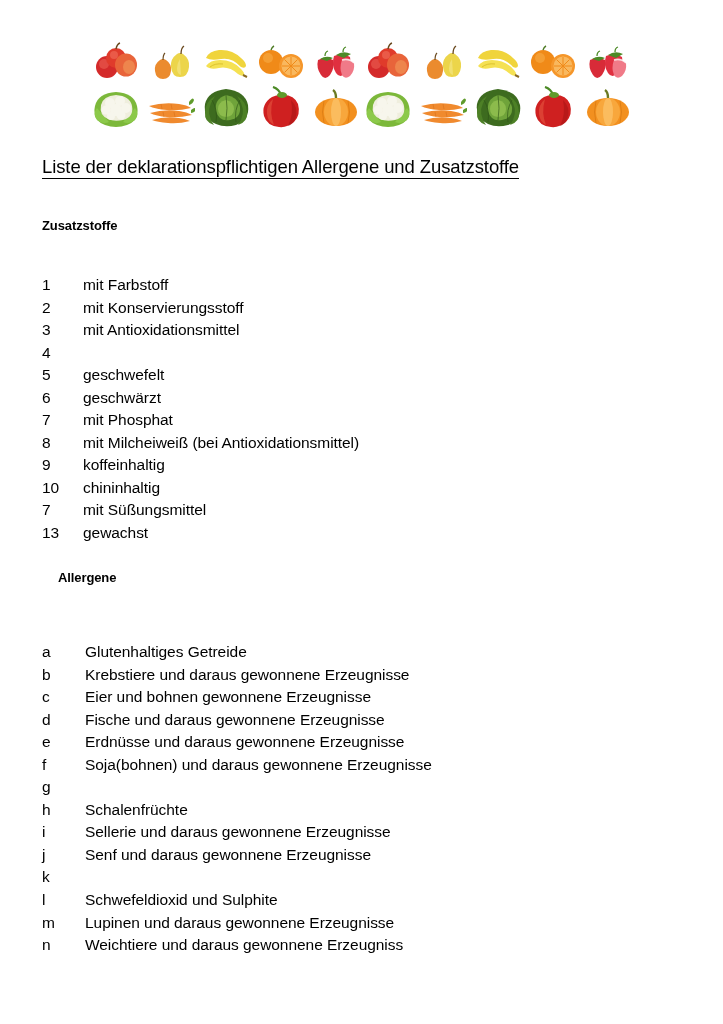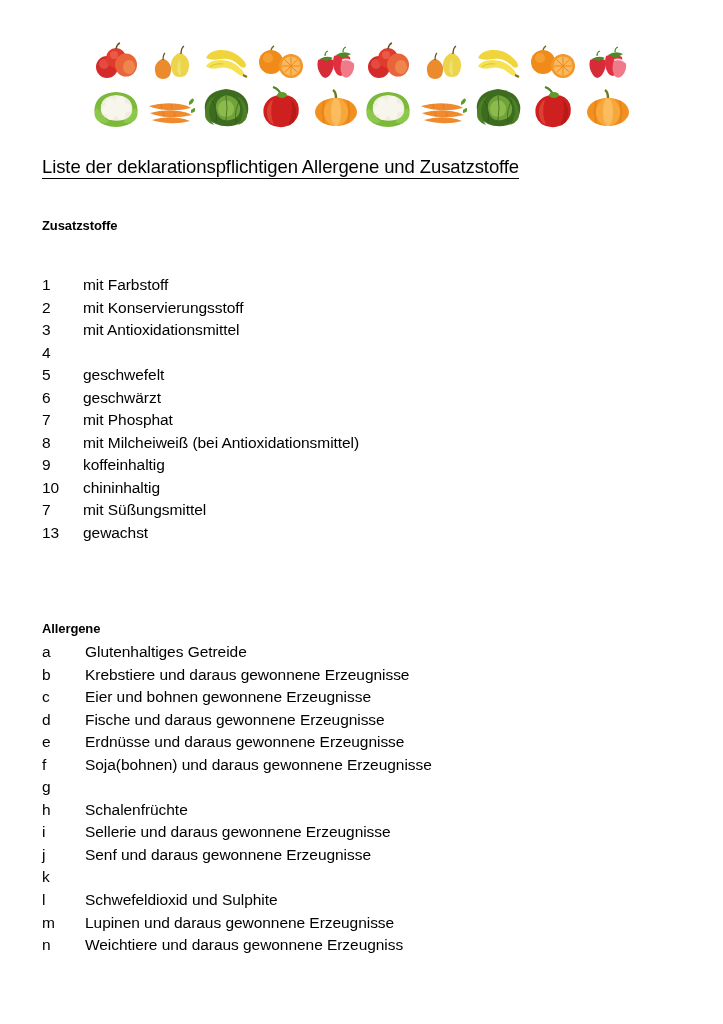--- a/index.html
+++ b/index.html
@@ -73,21 +73,21 @@
   
   .section-heading {
     position: absolute;
     left: 42px;
     font-size: 13px;
     font-weight: bold;
     line-height: 20px;
     letter-spacing: -0.1px;
   }
   #heading-zusatzstoffe { top: 216px; }
-  #heading-allergene    { top: 619px; }
+  #heading-allergene    { top: 568px; margin-left: 16px; }
 
   
   .item-list {
     position: absolute;
     left: 42px;
     margin: 0;
     padding: 0;
     list-style: none;
   }
   #list-zusatzstoffe { top: 274px; }

